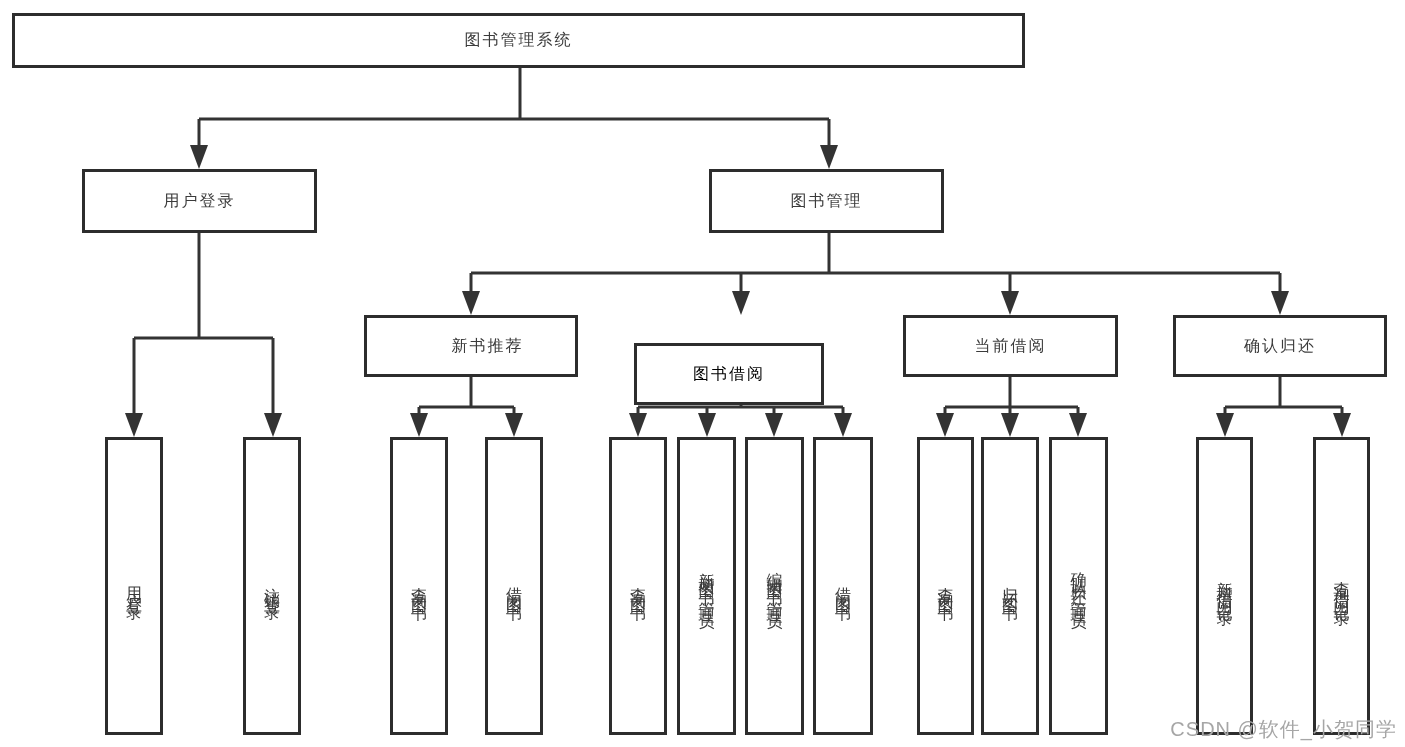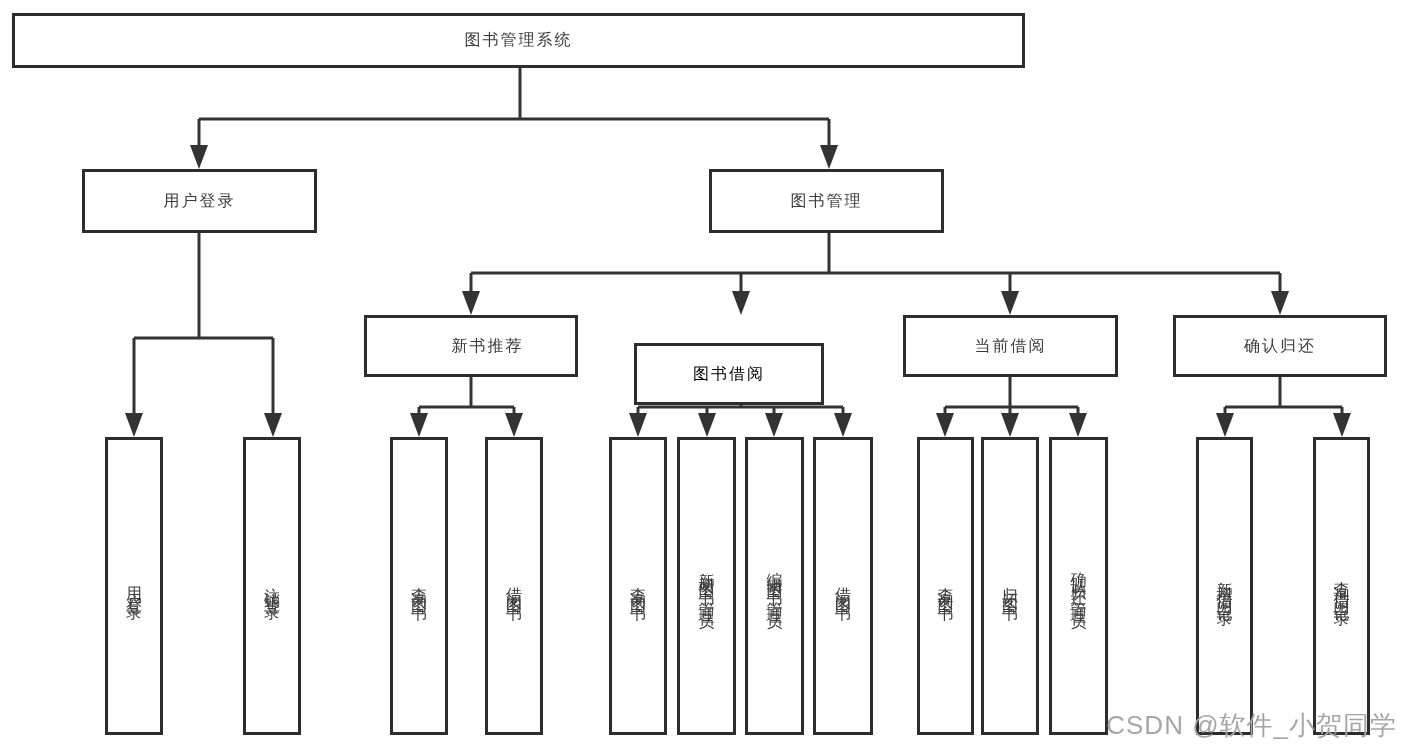--- a/index.html
+++ b/index.html
@@ -41,21 +41,21 @@
     writing-mode: vertical-rl;
     text-orientation: mixed;
     letter-spacing: 6px;
     line-height: 1;
     white-space: normal;
   }
   .watermark {
     position: absolute;
     right: 8px;
     bottom: 4px;
-    font-size: 26px;
+    font-size: 20px;
     color: #a6a6a6;
     letter-spacing: 1px;
     z-index: 3;
   }
 </style>
 </head>
 <body>
 
 <div class="canvas">
   <svg class="connector-layer" viewBox="0 0 1405 747" xmlns="http://www.w3.org/2000/svg">

